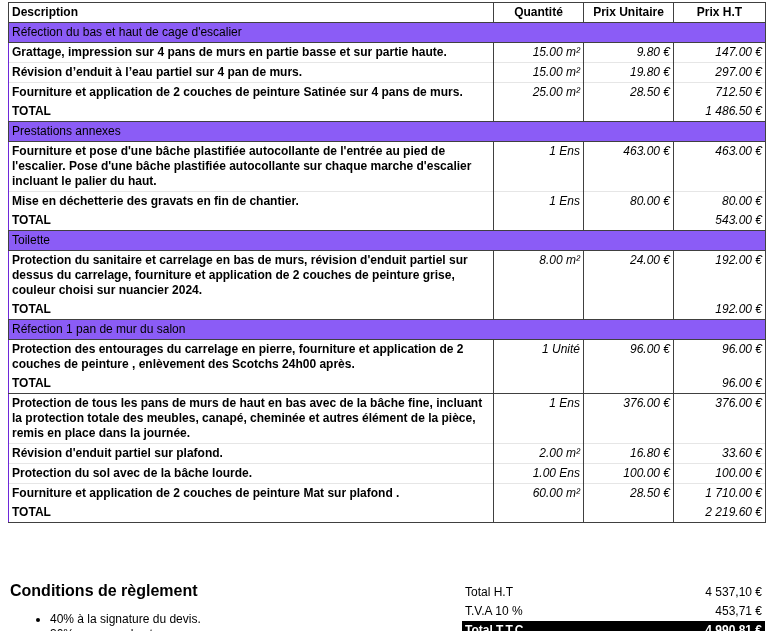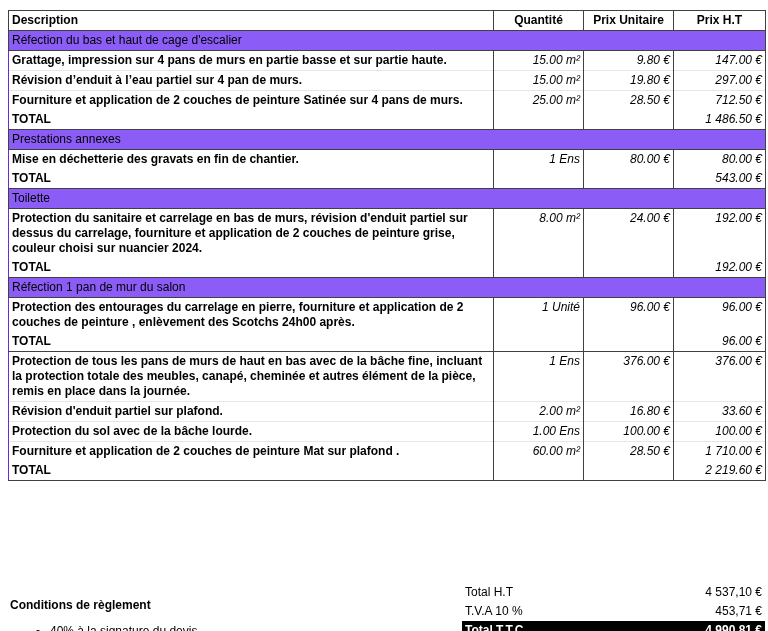--- a/index.html
+++ b/index.html
@@ -1,21 +1,21 @@
 <!DOCTYPE html>
 <html><head>
 <meta charset="utf-8">
 <style>
   html, body { margin: 0; padding: 0; background: #ffffff; }
   body {
     width: 768px; height: 631px; overflow: hidden; position: relative;
     font-family: "Liberation Sans", sans-serif; font-size: 12px; color: #000;
   }
   table.devis {
-    position: absolute; left: 8px; top: 10px;
+    position: absolute; left: 8px; top: 2px;
     width: 757px; border-collapse: collapse; table-layout: fixed;
   }
   table.devis col.c-desc { width: 485px; }
   table.devis col.c-qty { width: 90px; }
   table.devis col.c-pu { width: 90px; }
   table.devis col.c-pht { width: 92px; }
   table.devis th, table.devis td {
     padding: 2px 3px 2px 3px; line-height: 15px; vertical-align: top;
   }
   table.devis th {
@@ -27,21 +27,21 @@
   }
   td.desc { text-align: left; border-left: 1px solid #6d28d9; border-right: 1px solid #404040; font-weight: bold; }
   td.num { text-align: right; border-left: 1px solid #404040; border-right: 1px solid #404040; white-space: nowrap; font-style: italic; }
   tr.total td { border-bottom: 1px solid #404040; }
   tr.item td { border-top: 1px solid #e6e6e6; }
   tr.item.first td { border-top: 1px solid #404040; }
 
   .conditions {
     position: absolute; left: 10px; top: 582px; width: 400px;
   }
-  .conditions h3 { font-size: 12px; font-weight: bold; margin: 16px 0 12px 0; }
+  .conditions h3 { font-size: 16px; font-weight: bold; margin: 0 0 12px 0; }
   .conditions ul { margin: 0; padding-left: 40px; list-style: disc; }
   .conditions li { line-height: 15px; }
 
   .totals {
     position: absolute; left: 462px; top: 583px; width: 303px; border-collapse: collapse;
   }
   .totals td { padding: 2px 3px; line-height: 15px; }
   .totals td.val { text-align: right; }
   .totals tr.ttc td { background: #000000; color: #ffffff; font-weight: bold; }
 </style>
@@ -87,20 +87,26 @@
       </tr>
       <tr class="total">
         <td class="desc">TOTAL</td>
         <td class="num"></td>
         <td class="num"></td>
         <td class="num" style="vertical-align: bottom;">1 486.50 €</td>
       </tr>
       <tr class="section">
         <td colspan="4">Prestations annexes</td>
       </tr>
+      <tr class="item first">
+        <td class="desc">Fourniture et pose d'une bâche plastifiée autocollante de l'entrée au pied de l'escalier. Pose d'une bâche plastifiée autocollante sur chaque marche d'escalier incluant le palier du haut.</td>
+        <td class="num">1 Ens</td>
+        <td class="num">463.00 €</td>
+        <td class="num">463.00 €</td>
+      </tr>
       <tr class="item">
         <td class="desc">Mise en déchetterie des gravats en fin de chantier.</td>
         <td class="num">1 Ens</td>
         <td class="num">80.00 €</td>
         <td class="num">80.00 €</td>
       </tr>
       <tr class="total">
         <td class="desc">TOTAL</td>
         <td class="num"></td>
         <td class="num"></td>

